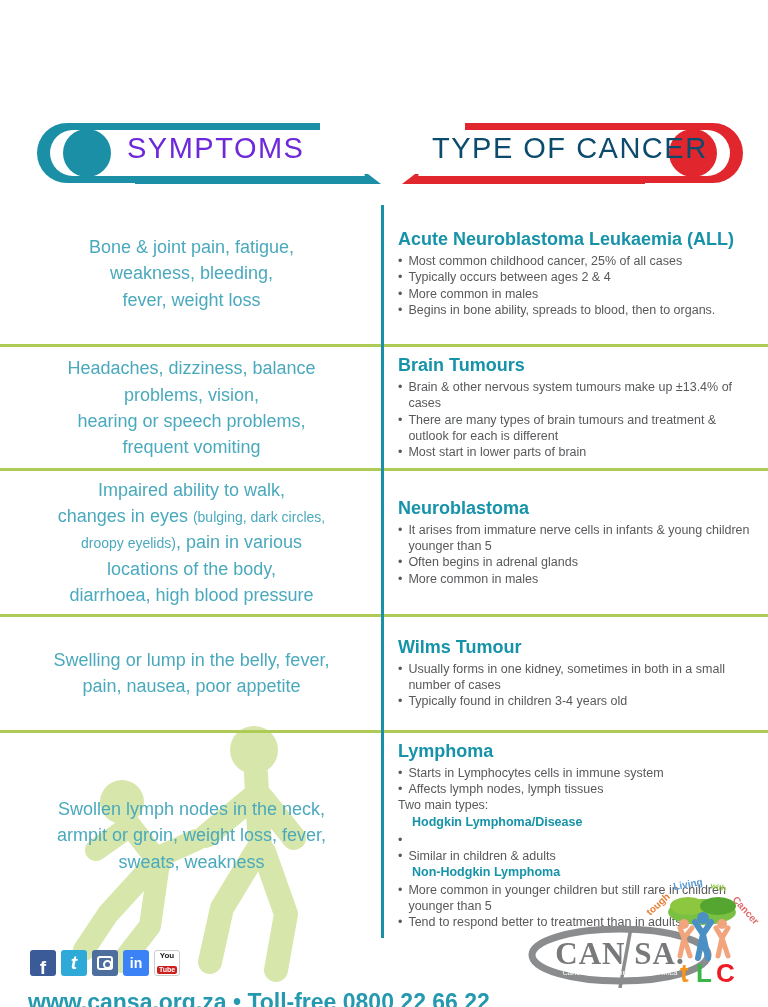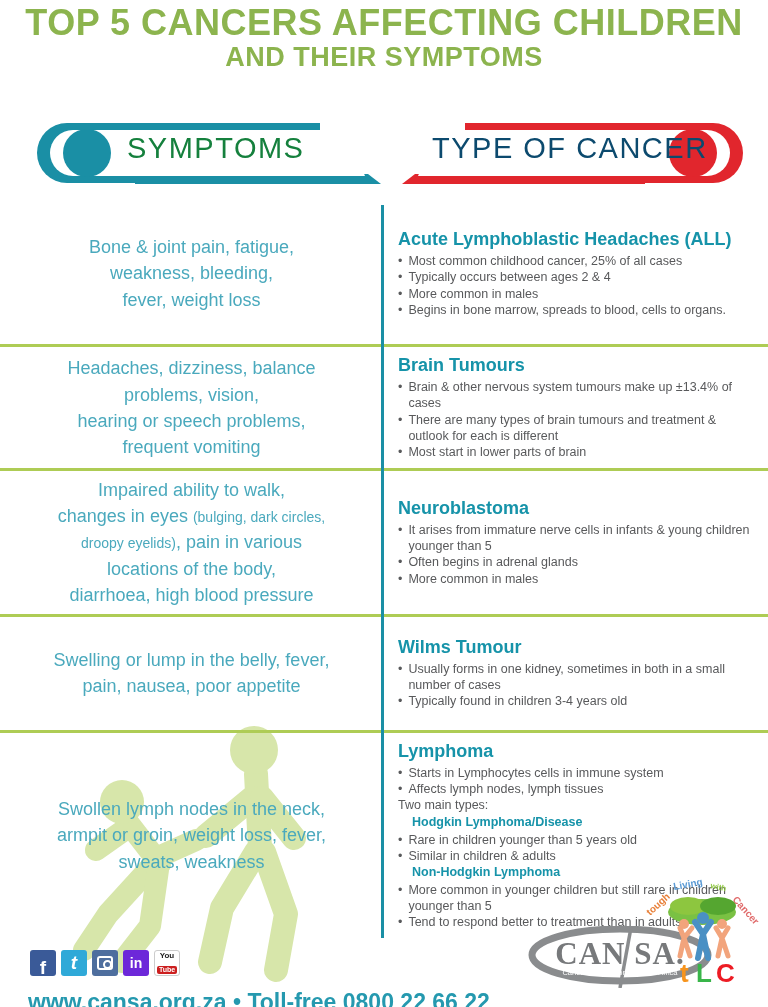--- a/index.html
+++ b/index.html
@@ -9,21 +9,21 @@
   
   .title-block{position:absolute;top:4px;left:0;width:768px;text-align:center;}
   .title-1{font-size:36px;font-weight:bold;color:#8CB44E;letter-spacing:0.5px;line-height:1.05;margin:0;}
   .title-2{font-size:27px;font-weight:bold;color:#8CB44E;letter-spacing:0.5px;line-height:1.15;margin:0;}
   
   .banner{position:absolute;top:122px;height:62px;}
   .banner svg{position:absolute;inset:0;width:100%;height:100%;}
   .banner .banner-label{position:absolute;top:0;height:53px;display:flex;align-items:center;
         font-size:29px;letter-spacing:1.5px;font-weight:400;}
   .banner-left{left:35px;width:350px;}
-  .banner-left .banner-label{left:92px;color:#15803d;}
+  .banner-left .banner-label{left:92px;color:#6d28d9;}
   .banner-right{left:400px;width:345px;}
   .banner-right .banner-label{left:32px;color:#0c4a6e;}
   
   .rows{position:absolute;top:203px;left:0;width:768px;}
   .vline{position:absolute;left:381px;top:2px;bottom:0;width:3px;background:#1A8FA5;z-index:2;}
   .row{display:flex;border-bottom:3px solid #AECC55;position:relative;z-index:1;}
   .row:last-child{border-bottom:none;}
   .cell-left{width:383px;display:flex;align-items:center;justify-content:center;text-align:center;
         padding:6px 18px;}
   .symptom-text{font-size:18px;line-height:1.45;color:#4AA9BD;white-space:pre-line;}
@@ -39,38 +39,34 @@
   .silhouette{position:absolute;left:38px;top:718px;z-index:0;}
   
   .footer-social{position:absolute;left:30px;top:950px;display:flex;gap:5px;z-index:3;}
   .sicon{width:26px;height:26px;border-radius:3px;display:flex;align-items:center;justify-content:center;
         color:#fff;font-weight:bold;}
   .sicon.facebook{background:#3A5A98;font-size:19px;align-items:flex-end;line-height:0.9;}
   .sicon.twitter{background:#2FA9D8;font-size:19px;font-style:italic;}
   .sicon.instagram{background:#4E6E9E;}
   .cam{width:16px;height:14px;border:2px solid #fff;border-radius:3px;position:relative;}
   .cam:after{content:"";position:absolute;left:4px;top:2px;width:5px;height:5px;border:2px solid #fff;border-radius:50%;}
-  .sicon.linkedin{background:#6d28d9;font-size:14px;}
+  .sicon.linkedin{background:#3b82f6;font-size:14px;}
   .sicon.youtube{background:#fff;border:1px solid #ccc;flex-direction:column;gap:6px;}
   .yt-top{font-size:8px;color:#222;font-weight:bold;line-height:1;}
   .yt-red{background:#CC1F1F;color:#fff;font-size:7px;line-height:1.2;border-radius:2px;padding:0 2px;}
   .footer-contact{position:absolute;left:28px;top:975px;font-size:23px;font-weight:bold;color:#2599AF;z-index:3;white-space:nowrap;margin-top:14px;}
   .cansa-block{position:absolute;left:528px;top:926px;width:185px;z-index:3;text-align:center;}
   .cansa-tagline{font-size:11.5px;font-weight:bold;font-style:italic;color:#9E1B32;margin-top:15px;}
   .tlc-block{position:absolute;left:640px;top:876px;width:126px;height:112px;z-index:3;}
 </style>
 </head>
 <body>
 
 <div class="page">
 
-  <div class="title-block">
-    <h1 class="title-1">TOP 5 CANCERS AFFECTING CHILDREN</h1>
-    <h2 class="title-2">AND THEIR SYMPTOMS</h2>
-  </div>
 
   <div class="banner banner-left">
     <svg viewBox="0 0 350 62" preserveAspectRatio="none">
       <path d="M32 1 H285 V61 H32 A30 30 0 0 1 32 1 Z" fill="#1A8FA5"></path>
       <path d="M100 52 H333 L346 62 H100 Z" fill="#1A8FA5"></path>
       <path d="M38 8 A23 23 0 0 0 38 54 L330 54 L311 8 Z" fill="#ffffff"></path>
       <circle cx="52" cy="31" r="24" fill="#1A8FA5"></circle>
     </svg>
     <span class="banner-label">SYMPTOMS</span>
   </div>
@@ -110,36 +106,36 @@
 
   <div class="rows" id="rows">
     <div class="vline"></div>
   <div class="row" style="min-height: 144px; align-items: center;">
         <div class="cell-left">
           <div class="symptom-text"><span>Bone &amp; joint pain, fatigue,
 weakness, bleeding,
 fever, weight loss</span></div>
         </div>
         <div class="cell-right">
-          <div class="cancer-title">Acute Lymphoblastic Headaches (ALL)</div>
+          <div class="cancer-title">Acute Neuroblastoma Leukaemia (ALL)</div>
           <div class="bullet">
             <span class="marker">•</span>
             <span>Most common childhood cancer, 25% of all cases</span>
           </div>
           <div class="bullet">
             <span class="marker">•</span>
             <span>Typically occurs between ages 2 &amp; 4</span>
           </div>
           <div class="bullet">
             <span class="marker">•</span>
             <span>More common in males</span>
           </div>
           <div class="bullet">
             <span class="marker">•</span>
-            <span>Begins in bone marrow, spreads to blood, cells to organs.</span>
+            <span>Begins in bone ability, spreads to blood, then to organs.</span>
           </div>
         </div>
       </div>
       <div class="row" style="min-height: 118px;">
         <div class="cell-left">
           <div class="symptom-text"><span>Headaches, dizziness, balance
 problems, vision,
 hearing or speech problems,
 frequent vomiting</span></div>
         </div>
@@ -213,21 +209,20 @@
             <span>Starts in Lymphocytes cells in immune system</span>
           </div>
           <div class="bullet">
             <span class="marker">•</span>
             <span>Affects lymph nodes, lymph tissues</span>
           </div>
           <div class="plain">Two main types:</div>
           <div class="subhead">Hodgkin Lymphoma/Disease</div>
           <div class="bullet">
             <span class="marker">•</span>
-            <span>Rare in children younger than 5 years old</span>
           </div>
           <div class="bullet">
             <span class="marker">•</span>
             <span>Similar in children &amp; adults</span>
           </div>
           <div class="subhead">Non-Hodgkin Lymphoma</div>
           <div class="bullet">
             <span class="marker">•</span>
             <span>More common in younger children but still rare in children younger than 5</span>
           </div>

